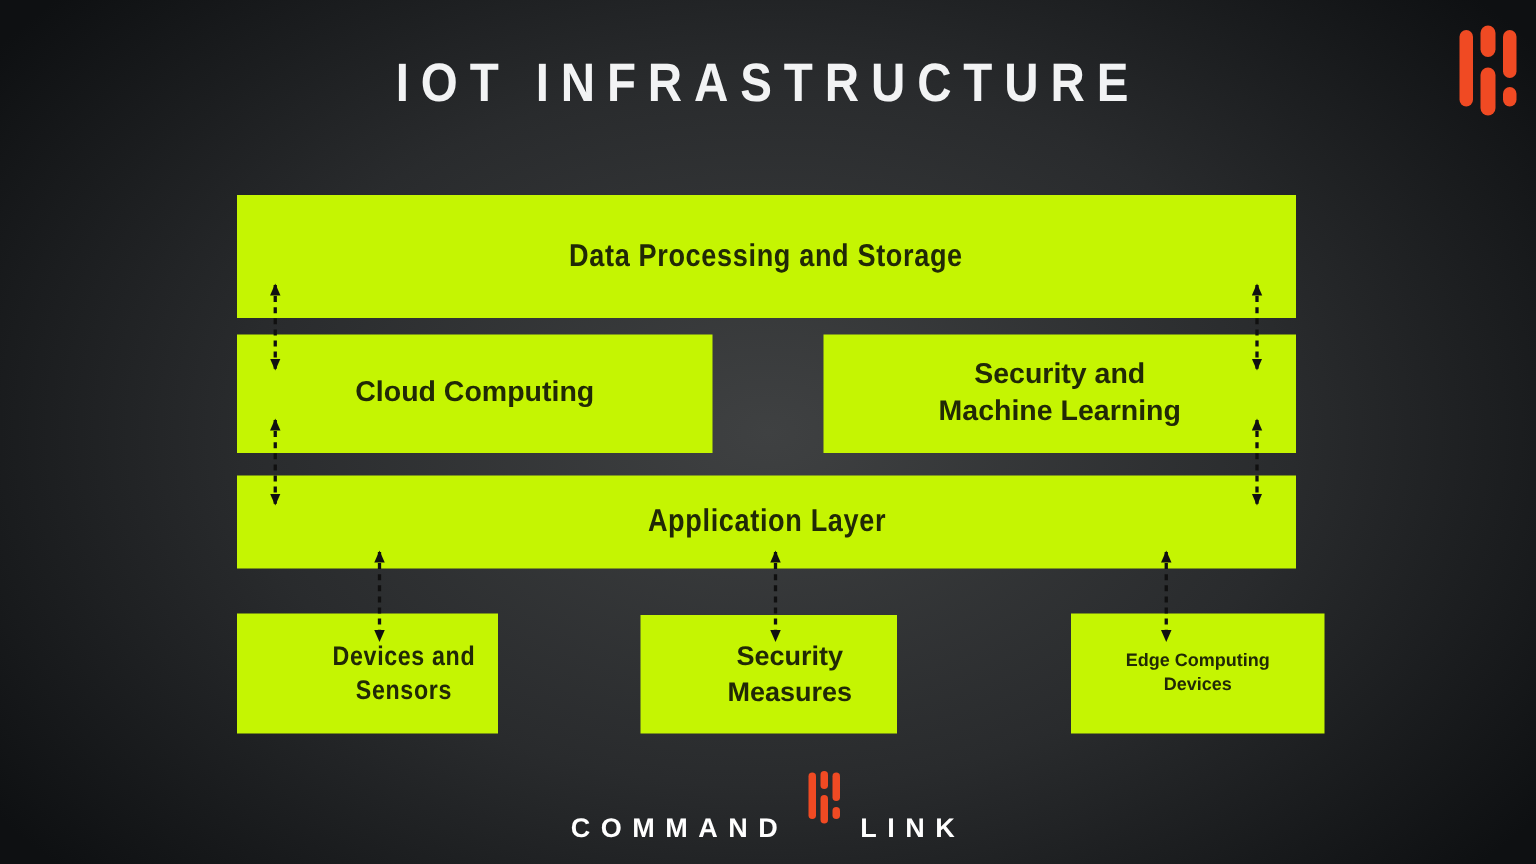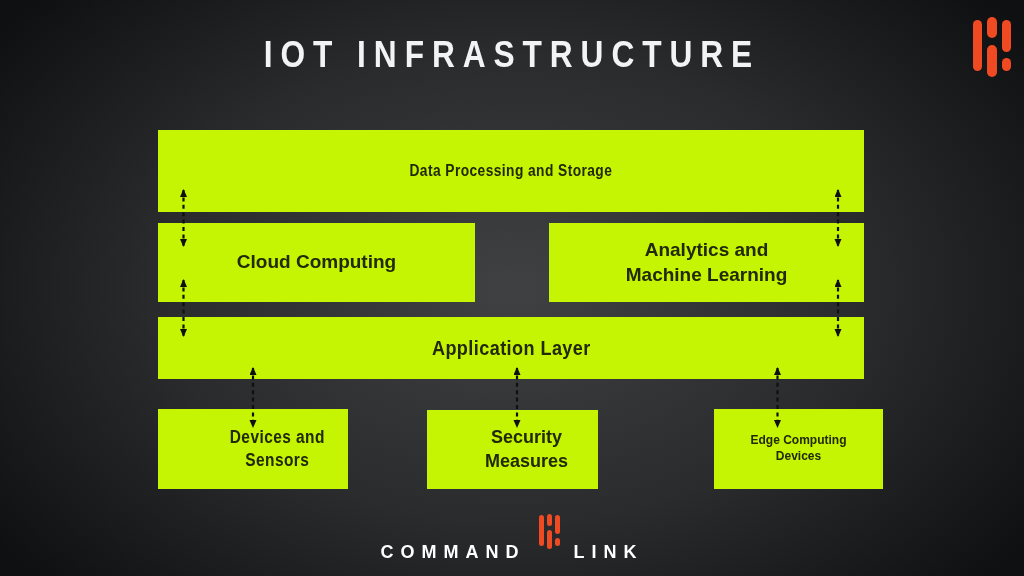--- a/index.html
+++ b/index.html
@@ -32,25 +32,25 @@
   .cl-mark .b5{left:76%;width:24%;top:68%;height:22%;}
   .logo-top{position:absolute;top:17px;right:13px;width:38px;height:60px;}
   
   .node{
     position:absolute;background:var(--box-bg,#c5f502);
     display:flex;align-items:center;justify-content:center;text-align:center;
     color:var(--box-text,#212906);font-weight:bold;line-height:1.3;
   }
   .node .lbl{white-space:pre-line;}
   .node .condensed{display:inline-block;transform:scaleX(.86);transform-origin:50% 50%;letter-spacing:.5px;}
-  .n-dps{left:158px;top:130px;width:706px;height:82px;font-size:16px;text-align:right;}
+  .n-dps{left:158px;top:130px;width:706px;height:82px;font-size:21px;text-align:right;}
   .n-cp {left:158px;top:223px;width:317px;height:79px;font-size:19px;}
   .n-aml{left:549px;top:223px;width:315px;height:79px;font-size:19px;}
   .n-al {left:158px;top:317px;width:706px;height:62px;font-size:21px;}
-  .n-ds {left:158px;top:409px;width:190px;height:80px;font-size:18px;padding-left:48px;}
+  .n-ds {left:158px;top:409px;width:174px;height:80px;font-size:18px;padding-left:48px;}
   .n-sm {left:427px;top:410px;width:171px;height:79px;font-size:18px;padding-left:28px;}
   .n-ec {left:714px;top:409px;width:169px;height:80px;font-size:12px;}
   
   .arrows{position:absolute;left:0;top:0;width:1024px;height:576px;color:var(--arrow-color,#101010);pointer-events:none;}
   .arrows line{stroke:currentColor;stroke-width:2.2;stroke-dasharray:4 3.4;}
   
   .footer{
     position:absolute;left:0;bottom:14px;width:100%;
     display:flex;align-items:center;justify-content:center;gap:13px;
     color:var(--footer-text,#fff);font-size:18px;font-weight:bold;letter-spacing:7px;
@@ -75,21 +75,21 @@
 
   <div>
 
     <div class="node n-dps">
       <span class="lbl condensed">Data Processing and Storage</span>
     </div>
     <div class="node n-cp">
       <span class="lbl">Cloud Computing</span>
     </div>
     <div class="node n-aml">
-      <span class="lbl">Analytics and
+      <span class="lbl">Security and
 Machine Learning</span>
     </div>
     <div class="node n-al">
       <span class="lbl condensed">Application Layer</span>
     </div>
     <div class="node n-ds">
       <span class="lbl condensed">Devices and
 Sensors</span>
     </div>
     <div class="node n-sm">

